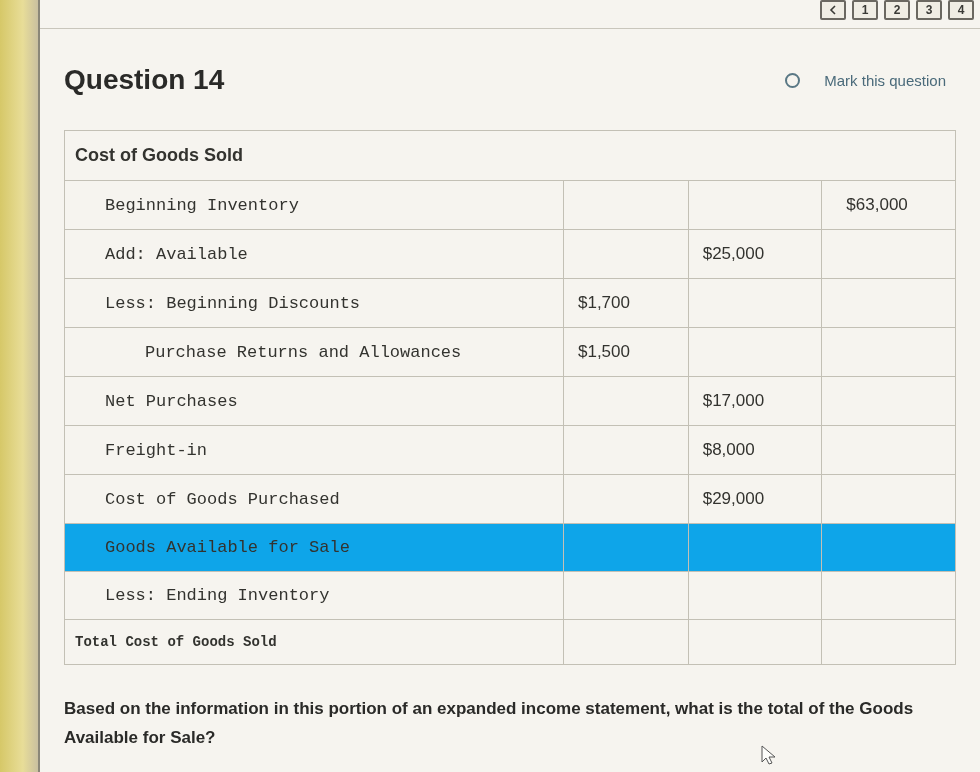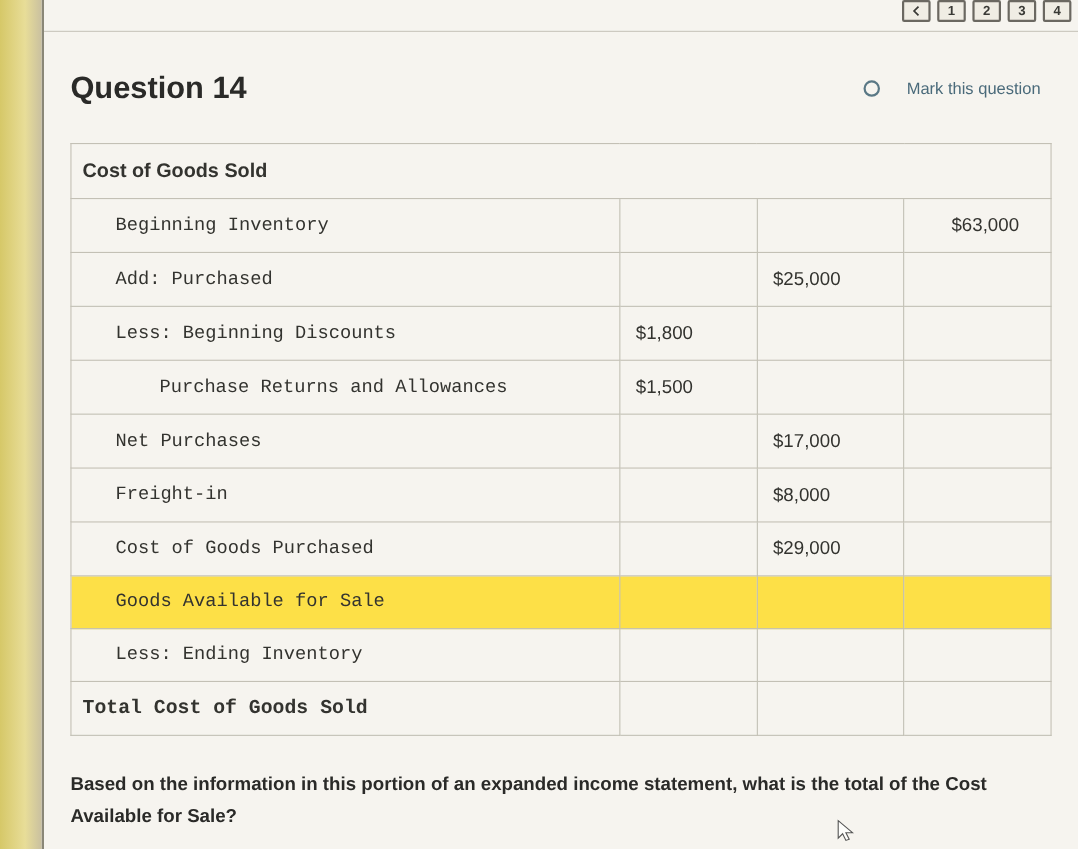--- a/index.html
+++ b/index.html
@@ -98,30 +98,30 @@
   font-size: 17px;
   color: #33332f;
   vertical-align: middle;
 }
 .cogs-table .hdr td {
   font-weight: bold;
   font-size: 18px;
 }
 .cogs-table .footer td {
   font-weight: bold;
-  font-size: 18px;
+  font-size: 14px;
 }
 td.lbl { width: 56%; font-family: Liberation Mono, monospace; }
 td.c1 { width: 14%; text-align: left; padding-left: 14px; }
 td.c2 { width: 15%; text-align: left; padding-left: 14px; }
-td.c3 { width: 15%; text-align: center; padding-left: 24px; }
+td.c3 { width: 15%; text-align: left; padding-left: 24px; }
 .indent1 { padding-left: 40px !important; }
 .indent2 { padding-left: 80px !important; }
 tr.highlight td {
-  background: #fde047;
+  background: #0ea5e9;
 }
 .question-text {
   font-size: 17px;
   font-weight: bold;
   color: #2a2a28;
   line-height: 1.7;
   padding-right: 20px;
 }
 .cursor-arrow {
   position: absolute;
@@ -164,28 +164,28 @@
           <tr class="hdr">
         <td colspan="4">Cost of Goods Sold</td>
       </tr>
       <tr>
         <td class="lbl indent1">Beginning Inventory</td>
         <td class="c1"></td>
         <td class="c2"></td>
         <td class="c3">$63,000</td>
       </tr>
       <tr>
-        <td class="lbl indent1">Add: Purchased</td>
+        <td class="lbl indent1">Add: Available</td>
         <td class="c1"></td>
         <td class="c2">$25,000</td>
         <td class="c3"></td>
       </tr>
       <tr>
         <td class="lbl indent1">Less: Beginning Discounts</td>
-        <td class="c1">$1,800</td>
+        <td class="c1">$1,700</td>
         <td class="c2"></td>
         <td class="c3"></td>
       </tr>
       <tr>
         <td class="lbl indent2">Purchase Returns and Allowances</td>
         <td class="c1">$1,500</td>
         <td class="c2"></td>
         <td class="c3"></td>
       </tr>
       <tr>
@@ -220,20 +220,20 @@
       </tr>
       <tr class="footer">
         <td class="lbl">Total Cost of Goods Sold</td>
         <td class="c1"></td>
         <td class="c2"></td>
         <td class="c3"></td>
       </tr>
     </tbody>
       </table>
 
-    <div class="question-text">Based on the information in this portion of an expanded income statement, what is the total of the Cost Available for Sale?</div>
+    <div class="question-text">Based on the information in this portion of an expanded income statement, what is the total of the Goods Available for Sale?</div>
 
   </div>
 
   <svg class="cursor-arrow" width="18" height="22">
     <path d="M2 2 L2 18 L6 14 L9 20 L12 19 L9 13 L15 13 Z" fill="#fdfdfb" stroke="#555" stroke-width="1"></path>
   </svg>
 </div>
 
 </body></html>

